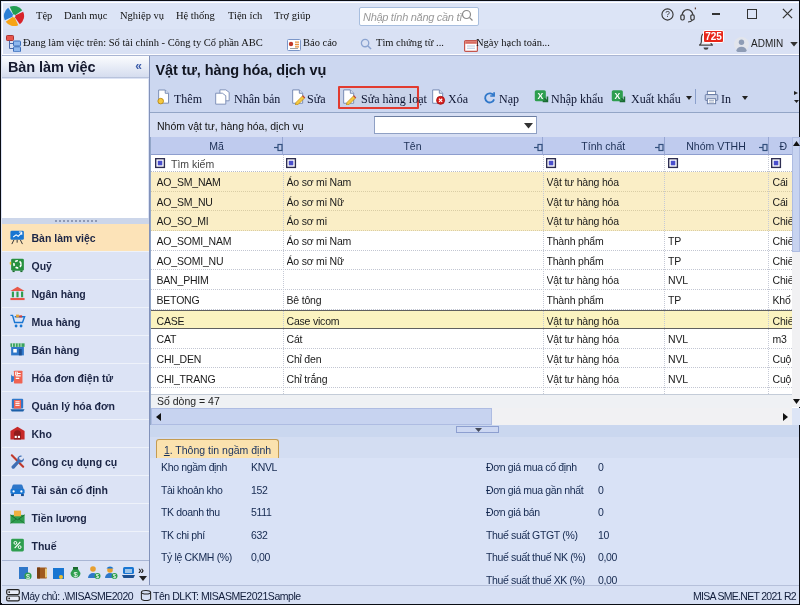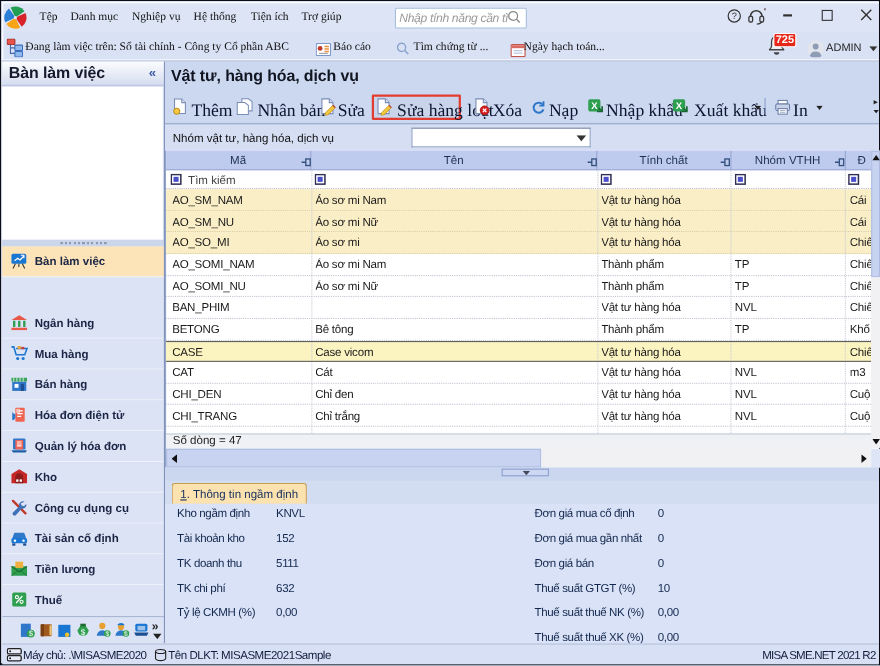--- a/index.html
+++ b/index.html
@@ -22,21 +22,21 @@
 .sbitem{position:absolute;left:0;width:147px;height:28px;background:#dce3f5;border-bottom:1px solid #eef2fa}
 .sbitem.sel{background:#fce3b8}
 .sbitem span{position:absolute;left:29.5px;top:8px;font-size:10.5px;font-weight:bold;color:#1b2545}
 .sbitem svg{position:absolute;left:6.5px;top:5px}
 #sbicons{position:absolute;left:0;top:504px;width:147px;height:25px;background:#dce3f5;border-top:1px solid #a9b6d4}
 
 #vline{position:absolute;left:148px;top:55px;width:1px;height:529px;background:#8292ba}
 #main{position:absolute;left:149px;top:55px;width:649px;height:529px;background:#ccd7f0}
 #mtitle{position:absolute;left:5.5px;top:6px;font-size:14.5px;font-weight:bold;color:#111521;letter-spacing:-0.1px}
 #mtoolbar{position:absolute;left:0;top:29px;width:649px;height:26px}
-#mtoolbar .tbtxt{font-family:"Liberation Serif",serif;font-size:16px;color:#0d1430;top:7px!important}
+#mtoolbar .tbtxt{font-family:"Liberation Serif",serif;font-size:12px;color:#0d1430;top:7px!important}
 #filterbar{position:absolute;left:0;top:56px;width:649px;height:25px;background:#d6def3;border-top:1px solid #93a5c6}
 #filterbar label{position:absolute;left:7px;top:7px;font-size:10.5px;color:#111}
 #combo{position:absolute;left:224px;top:3px;width:163px;height:18px;background:#fff;border:1px solid #8fa0c4;border-top-color:#6b7da0}
 
 #grid{position:absolute;left:0;top:81px;width:649px;height:288px;background:#fff;border-left:1px solid #92a6c8}
 #ghead{position:absolute;left:0;top:0;width:641px;height:18px;background:#bfcbee;border-bottom:1px solid #8e9ece}
 .hcell{position:absolute;top:0;height:18px;border-right:1px solid #97a6d2;color:#1c2f55;font-size:10.5px;text-align:center;padding-top:3px}
 .gsearch{position:absolute;left:0;top:18px;width:641px;height:17px;background:#fff;border-bottom:1px dotted #b8bcc8}
 .grow{position:absolute;left:0;width:641px;height:19.65px;font-size:10.5px;color:#1a1a1a;border-bottom:1px dotted #c2c6d2;letter-spacing:-0.2px}
 .grow div{position:absolute;top:4px;white-space:nowrap;overflow:hidden}
@@ -154,20 +154,30 @@
       </div>
 
   <div class="sbitem sel" style="top:168px">
         <svg width="17" height="16" viewBox="0 0 24 22">
           <rect x="2" y="2" width="19" height="13" rx="2" fill="#1976d2"></rect>
           <path d="M6 11 l4 -3 l3 2 l5 -5" stroke="#fff" stroke-width="1.6" fill="none"></path>
           <path d="M14 4 h4 v4" stroke="#fff" stroke-width="1.4" fill="none"></path>
           <path d="M7 15 l-3 6 M16 15 l3 6 M11.5 15 v4" stroke="#333" stroke-width="1.4"></path>
         </svg>
         <span>Bàn làm việc</span>
+      </div>
+  <div class="sbitem" style="top:196px">
+        <svg width="17" height="16" viewBox="0 0 24 22">
+          <rect x="3" y="2" width="18" height="17" rx="2" fill="#27903f"></rect>
+          <circle cx="12" cy="10" r="5" fill="none" stroke="#fff" stroke-width="2.4" stroke-dasharray="4 2.5"></circle>
+          <rect x="5" y="19" width="3" height="2" fill="#1c6b2f"></rect>
+          <rect x="16" y="19" width="3" height="2" fill="#1c6b2f"></rect>
+          <path d="M3 6 l-2 1 v3 l2 1" fill="#f0c030"></path>
+        </svg>
+        <span>Quỹ</span>
       </div>
   <div class="sbitem" style="top:224px">
         <svg width="17" height="16" viewBox="0 0 24 22">
           <path d="M12 2 L22 8 H2 Z" fill="#e85748"></path>
           <rect x="4" y="9" width="3" height="8" fill="#2e9e4f"></rect>
           <rect x="10.5" y="9" width="3" height="8" fill="#2e9e4f"></rect>
           <rect x="17" y="9" width="3" height="8" fill="#2e9e4f"></rect>
           <rect x="2" y="18" width="20" height="3" fill="#e85748"></rect>
         </svg>
         <span>Ngân hàng</span>

